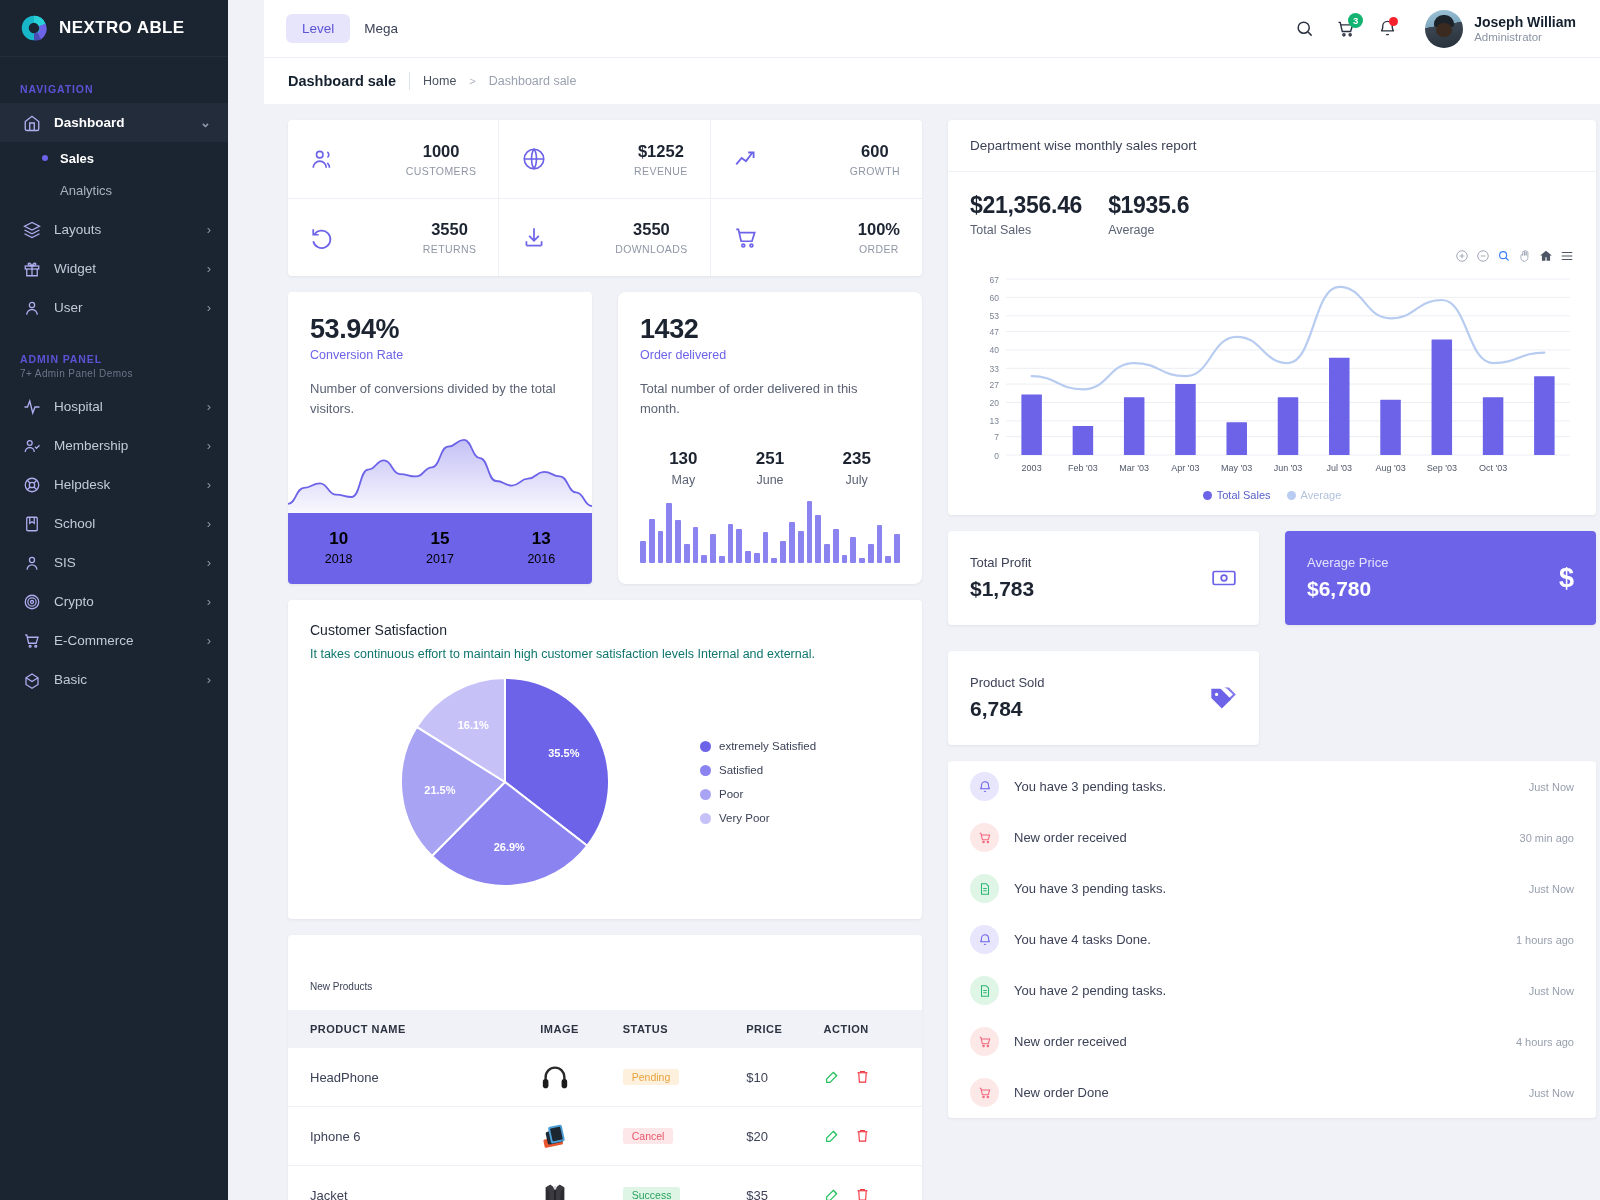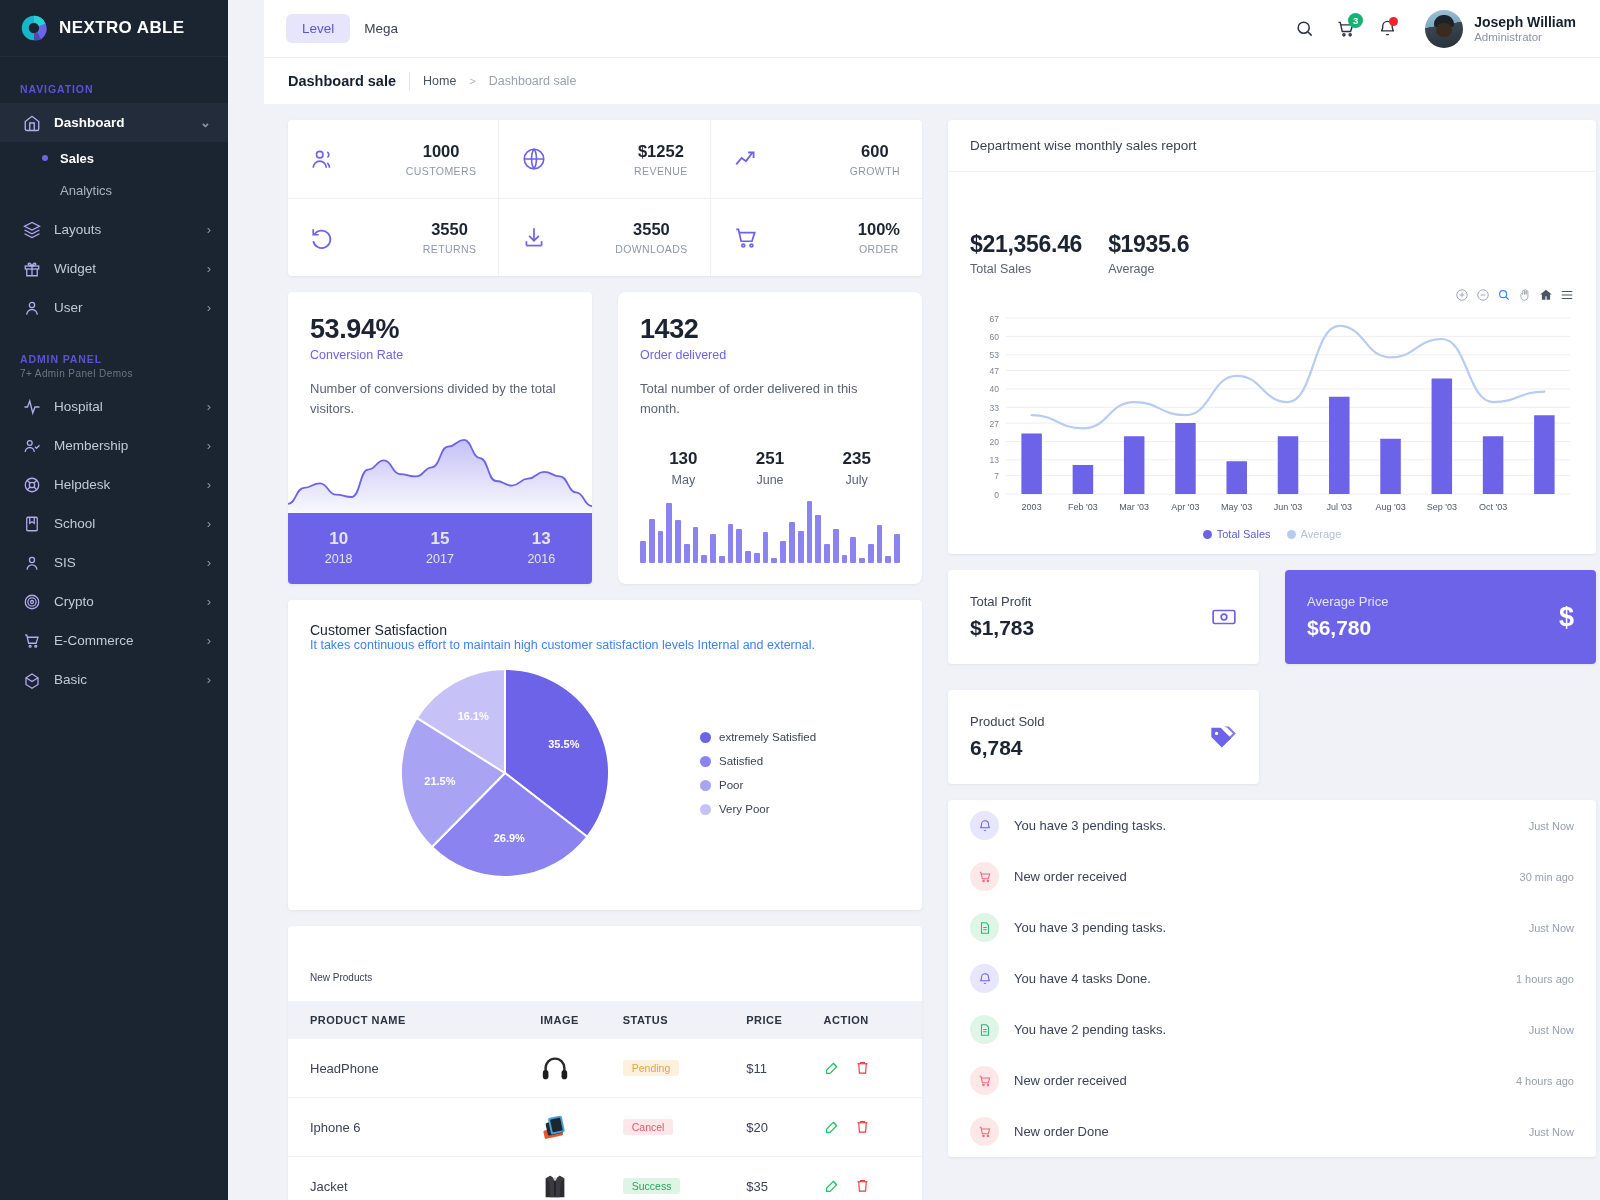--- a/index.html
+++ b/index.html
@@ -112,48 +112,48 @@
 
   
   .row2 { display: flex; gap: 26px; }
   .conv { width: 304px; flex:0 0 304px; border-radius:4px; overflow:hidden; background:#fff; box-shadow: 0 1px 3px rgba(42,49,66,.07); display:flex; flex-direction:column;}
   .conv-pad { padding: 22px 22px 0 22px; }
   .big-num { font-size: 27px; font-weight: bold; color: #1c2431; letter-spacing: -.4px; }
   .sub-label { font-size: 12.5px; color: #6c63e8; margin-top: 3px; }
   .desc { font-size: 13px; color: #5a6273; line-height: 1.55; margin-top: 17px; }
   .conv-chart { height: 80px; position: relative; margin-top: 14px; }
   .conv-foot { background: #6c63e8; display: flex; padding: 16px 0 18px 0; }
-  .conv-foot div { flex: 1; text-align: center; color: #e5e5e5; }
+  .conv-foot div { flex: 1; text-align: center; color: #000000; }
   .cf-n { font-size: 17px; font-weight: bold; }
   .cf-y { font-size: 12.5px; margin-top: 3px; }
 
   .ordercard { flex: 1; background:#fff; border-radius:8px; box-shadow: 0 1px 3px rgba(42,49,66,.07); padding: 22px 22px 0 22px; display:flex; flex-direction:column;}
   .omonths { display: flex; margin-top: 30px; }
   .omonths div { flex: 1; text-align: center; }
   .om-n { font-size: 17px; font-weight: bold; color: #1c2431; }
   .om-m { font-size: 12.5px; color: #5a6273; margin-top: 4px; }
   .obars { display: flex; align-items: flex-end; gap: 3px; height: 62px; margin-top: 14px; padding-bottom:0;}
   .obar { flex: 1; background: #8b83ef; border-radius: 1px; }
 
   
   .rep-head { padding: 18px 22px; font-size: 13.5px; color: #3c4257; border-bottom: 1px solid #f0f1f6; }
   .rep-body { padding: 20px 22px 14px 22px; }
-  .rep-kpis { display: flex; gap: 26px; margin-top: 39px; }
+  .rep-kpis { display: flex; gap: 26px; }
   .rk-v { font-size: 23px; font-weight: bold; color: #1c2431; letter-spacing:-.3px;}
   .rk-l { font-size: 12.5px; color: #5a6273; margin-top: 4px; }
   .rep-tools { display: flex; justify-content: flex-end; gap: 7px; margin-top: 12px; color: #9aa3b4; align-items:center;}
   .chartwrap { position: relative; height: 212px; margin-top: 6px; }
   .legend-row { display: flex; justify-content: center; gap: 16px; margin-top: 4px; }
   .lg { display: flex; align-items: center; gap: 5px; font-size: 11px; }
   .lg .sw { width: 9px; height: 9px; border-radius: 50%; }
 
   
   .sat { padding: 22px 22px 26px 22px; }
   .sat-t { font-size: 14px; color: #1c2431; }
-  .sat-d { font-size: 12.5px; color: #3b82f6; }
+  .sat-d { font-size: 12.5px; color: #0f766e; margin-top: 9px; }
   .sat-body { display: flex; align-items: center; margin-top: 10px; }
   .pie-area { width: 390px; display:flex; justify-content:center; }
   .pie-legend { display: flex; flex-direction: column; gap: 12px; }
   .pl { display: flex; align-items: center; gap: 8px; font-size: 11.5px; color: #3c4257; }
   .pl .sw { width: 11px; height: 11px; border-radius: 50%; }
 
   
   .prod-head { padding: 18px 22px; font-size: 10px; color: #3c4257; margin-top: 28px; }
   table { width: 100%; border-collapse: collapse; }
   th {
@@ -622,21 +622,21 @@
                   <td>
                     <span class="img-cell">
                       <svg width="30" height="30" viewBox="0 0 32 32">
                         <path d="M6 20v-4a10 10 0 0 1 20 0v4" fill="none" stroke="#2a2a2a" stroke-width="2.6"></path>
                         <rect x="3" y="18" width="6" height="10" rx="3" fill="#1c1c1c"></rect>
                         <rect x="23" y="18" width="6" height="10" rx="3" fill="#1c1c1c"></rect>
                       </svg>
                     </span>
                   </td>
                   <td><span class="badge-pill b-pending">Pending</span></td>
-                  <td>$11</td>
+                  <td>$10</td>
                   <td>
                     <span class="act">
                       <span style="color:#21c15c">
                         <svg width="16" height="16" viewBox="0 0 24 24" fill="none" stroke="currentColor" stroke-width="1.8">
                           <path d="M4 20h5l10-10-5-5L4 15z"></path>
                           <path d="M14 5l5 5"></path>
                         </svg>
                       </span>
                       <span style="color:#f0353f">
                         <svg width="15" height="15" viewBox="0 0 24 24" fill="none" stroke="currentColor" stroke-width="1.8">

